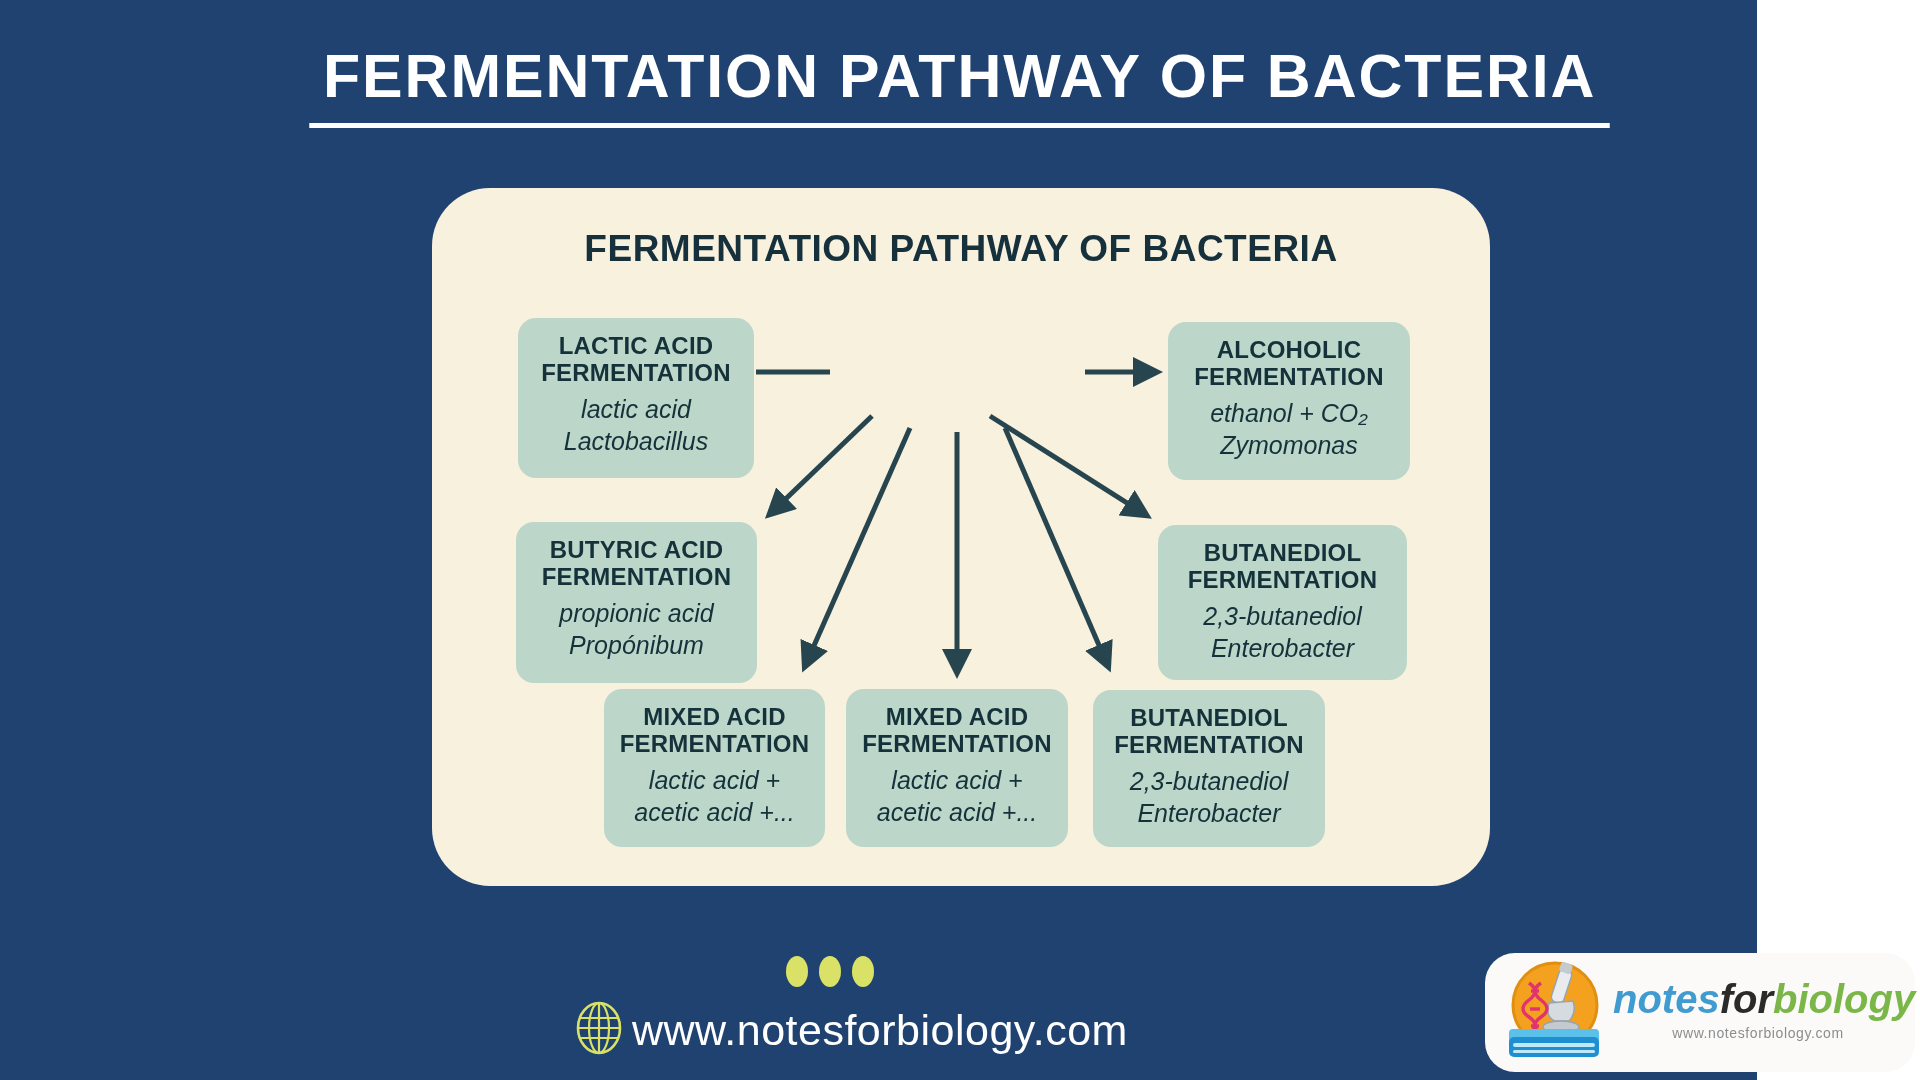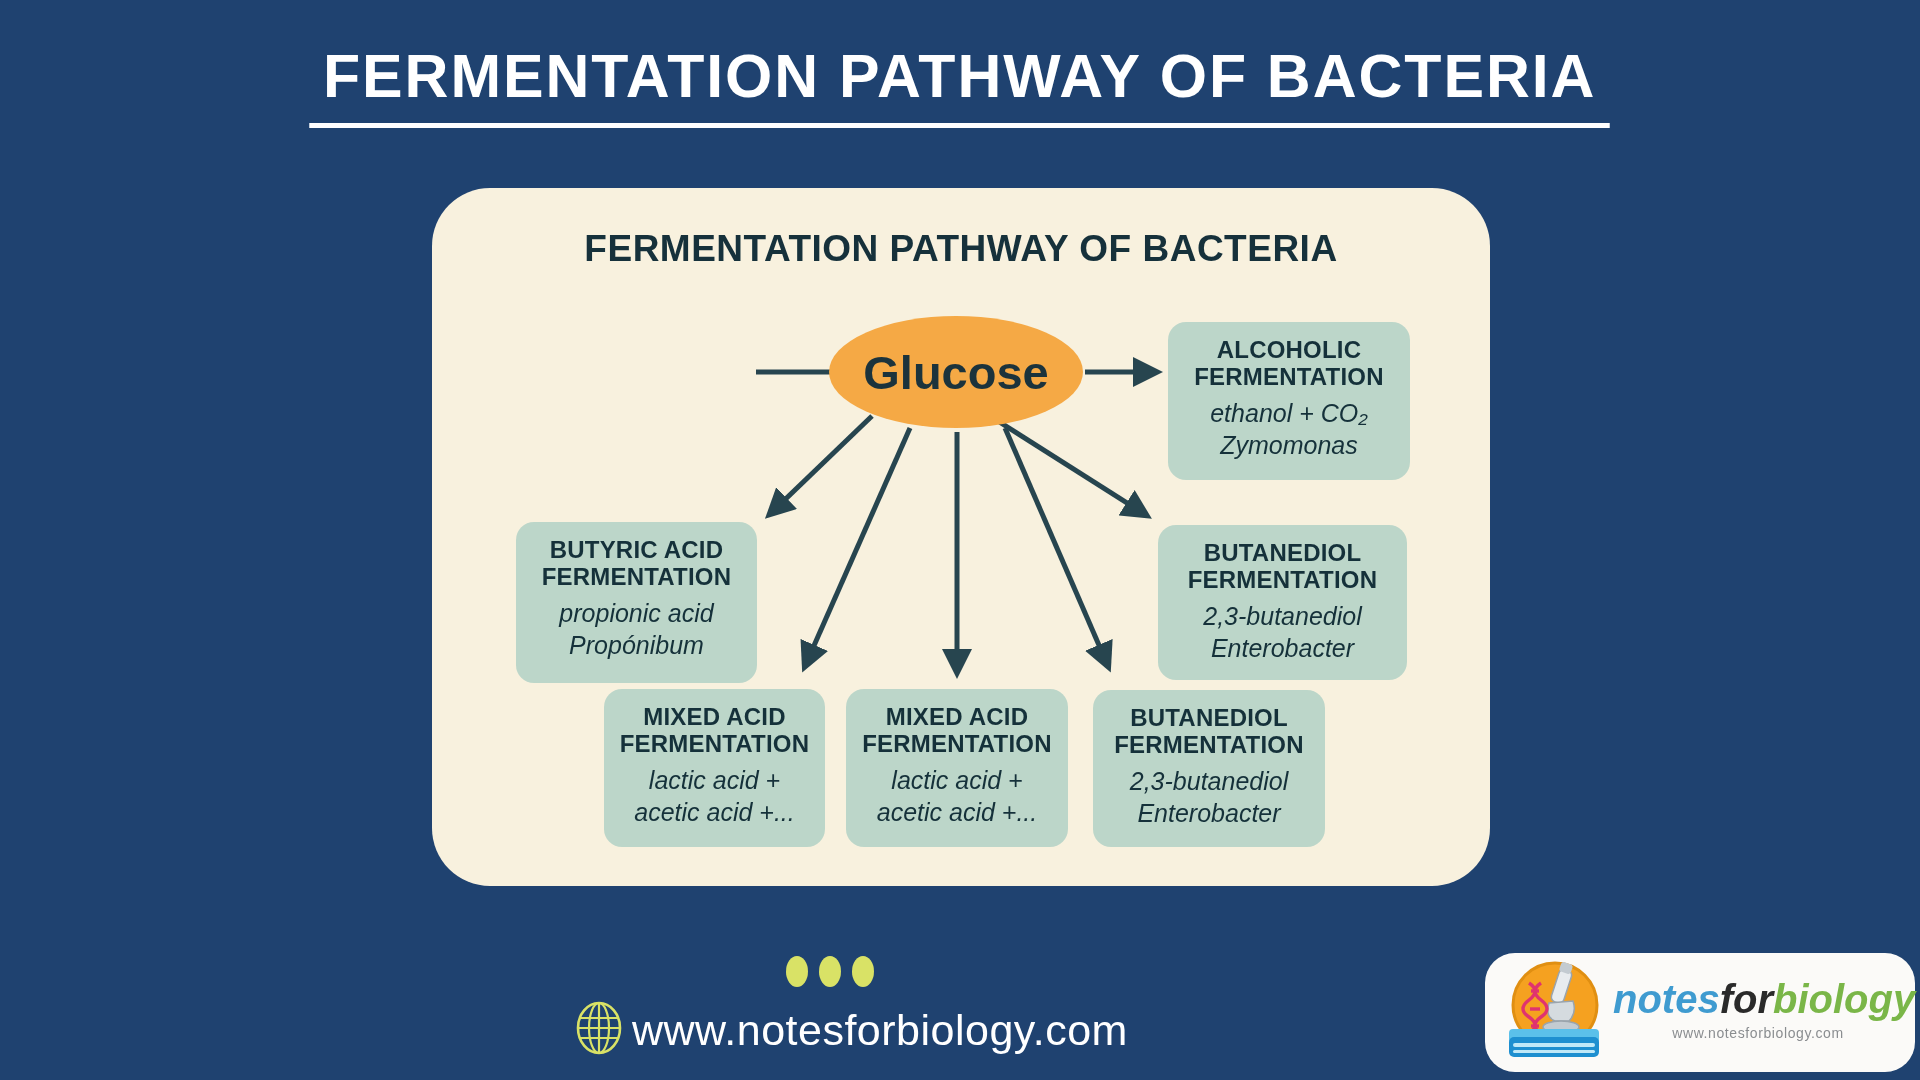--- a/index.html
+++ b/index.html
@@ -1,18 +1,18 @@
 <!DOCTYPE html>
 <html><head>
 <meta charset="utf-8">
 <style>
   * { margin:0; padding:0; box-sizing:border-box; }
   html,body { width:1920px; height:1080px; overflow:hidden; }
   body { font-family:"Liberation Sans", sans-serif; }
-  .canvas { position:relative; width:1920px; height:1080px; background:#1F4270; }
+  .canvas { position:relative; width:1757px; height:1080px; background:#1F4270; }
 
   
   .title-wrap { position:absolute; top:40px; left:0; width:1920px; text-align:center; }
   .main-title {
     display:inline-block; color:#FFFFFF; font-size:62px; font-weight:800;
     letter-spacing:2px; padding:0 14px 12px 14px; border-bottom:5px solid #FFFFFF;
     transform:scaleX(0.98);
   }
 
   
@@ -84,24 +84,26 @@
     </defs>
     <line x1="830" y1="372" x2="756" y2="372" stroke="#27454F" stroke-width="5"></line>
     <line x1="1085" y1="372" x2="1156" y2="372" stroke="#27454F" stroke-width="5" marker-end="url(#ah)"></line>
     <line x1="872" y1="416" x2="770" y2="514" stroke="#27454F" stroke-width="5" marker-end="url(#ah)"></line>
     <line x1="910" y1="428" x2="805" y2="666" stroke="#27454F" stroke-width="5" marker-end="url(#ah)"></line>
     <line x1="957" y1="432" x2="957" y2="672" stroke="#27454F" stroke-width="5" marker-end="url(#ah)"></line>
     <line x1="1005" y1="428" x2="1108" y2="666" stroke="#27454F" stroke-width="5" marker-end="url(#ah)"></line>
     <line x1="990" y1="416" x2="1146" y2="515" stroke="#27454F" stroke-width="5" marker-end="url(#ah)"></line>
   </svg>
 
-  <div class="glucose">
-    <span>Glucose</span>
+
+  <div class="fbox b-lactic">
+    <div class="btitle">LACTIC ACID FERMENTATION</div>
+    <div class="bsub first">lactic acid</div>
+    <div class="bsub">Lactobacillus</div>
   </div>
-
 
   <div class="fbox b-butyric">
     <div class="btitle">BUTYRIC ACID FERMENTATION</div>
     <div class="bsub first">propionic acid</div>
     <div class="bsub">Propónibum</div>
   </div>
 
   <div class="fbox b-alcoholic">
     <div class="btitle">ALCOHOLIC FERMENTATION</div>
     <div class="bsub first">ethanol + CO₂</div>

